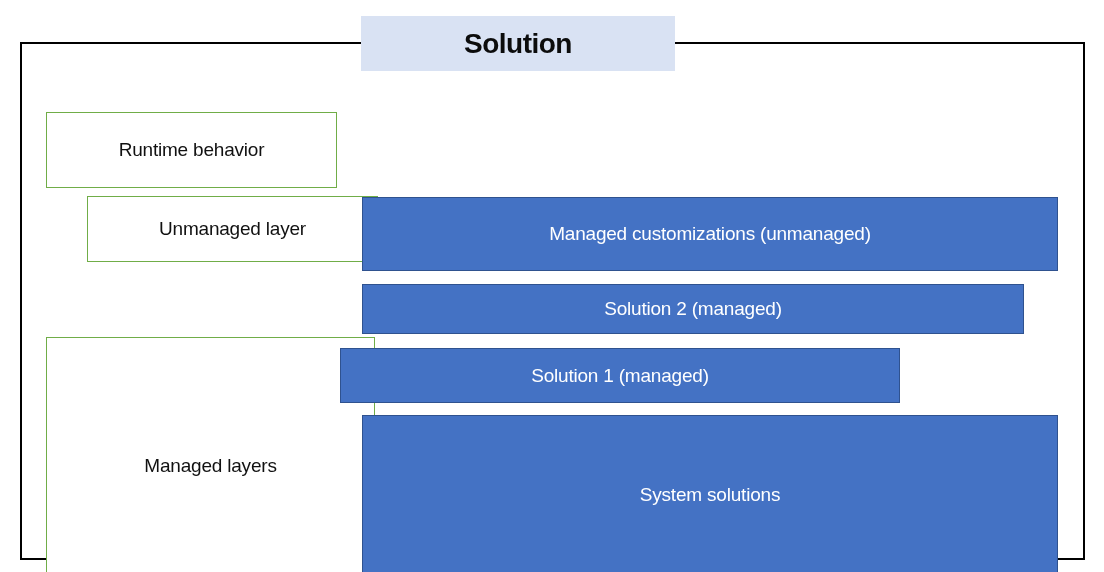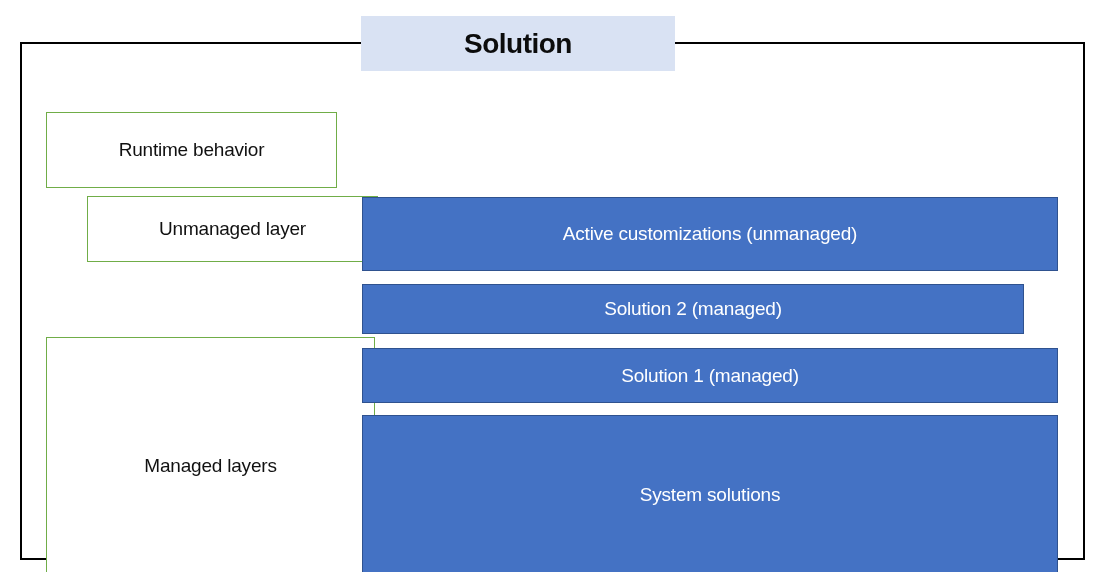--- a/index.html
+++ b/index.html
@@ -85,28 +85,28 @@
   <div class="lbox" style="left:46px; top:196px; width:291px; height:66px;margin-left:41px;">
     <span>Unmanaged layer</span>
   </div>
 
   <div class="lbox" style="left:46px; top:289px; width:329px; height:257px;margin-top:48px;">
     <span>Managed layers</span>
   </div>
 
 
   <div class="bbox" style="left:362px; top:197px; width:696px; height:74px;">
-    <span>Active customizations (unmanaged)</span>
+    <span>Managed customizations (unmanaged)</span>
   </div>
 
   <div class="bbox" style="left:362px; top:284px; width:662px; height:50px;">
     <span>Solution 2 (managed)</span>
   </div>
 
-  <div class="bbox" style="left:362px; top:348px; width:696px; height:55px;">
+  <div class="bbox" style="left:340px; top:348px; width:560px; height:55px;">
     <span>Solution 1 (managed)</span>
   </div>
 
   <div class="bbox" style="left:362px; top:415px; width:696px; height:159px;">
     <span>System solutions</span>
   </div>
 
 </div>
 
 </body></html>

